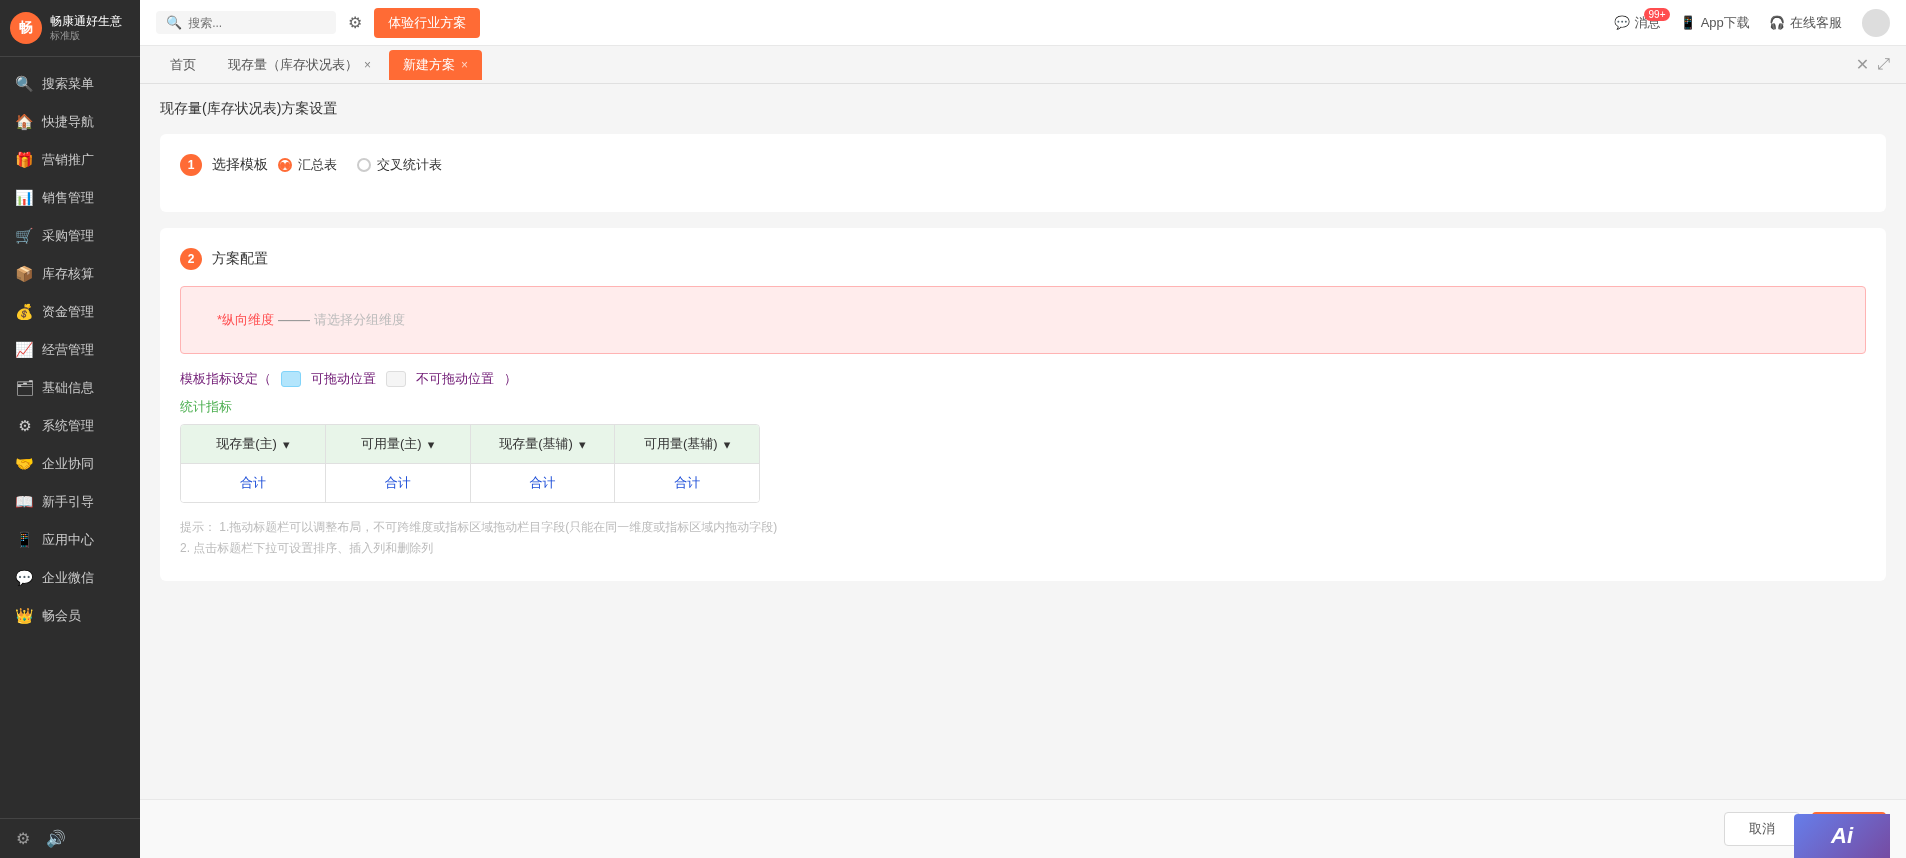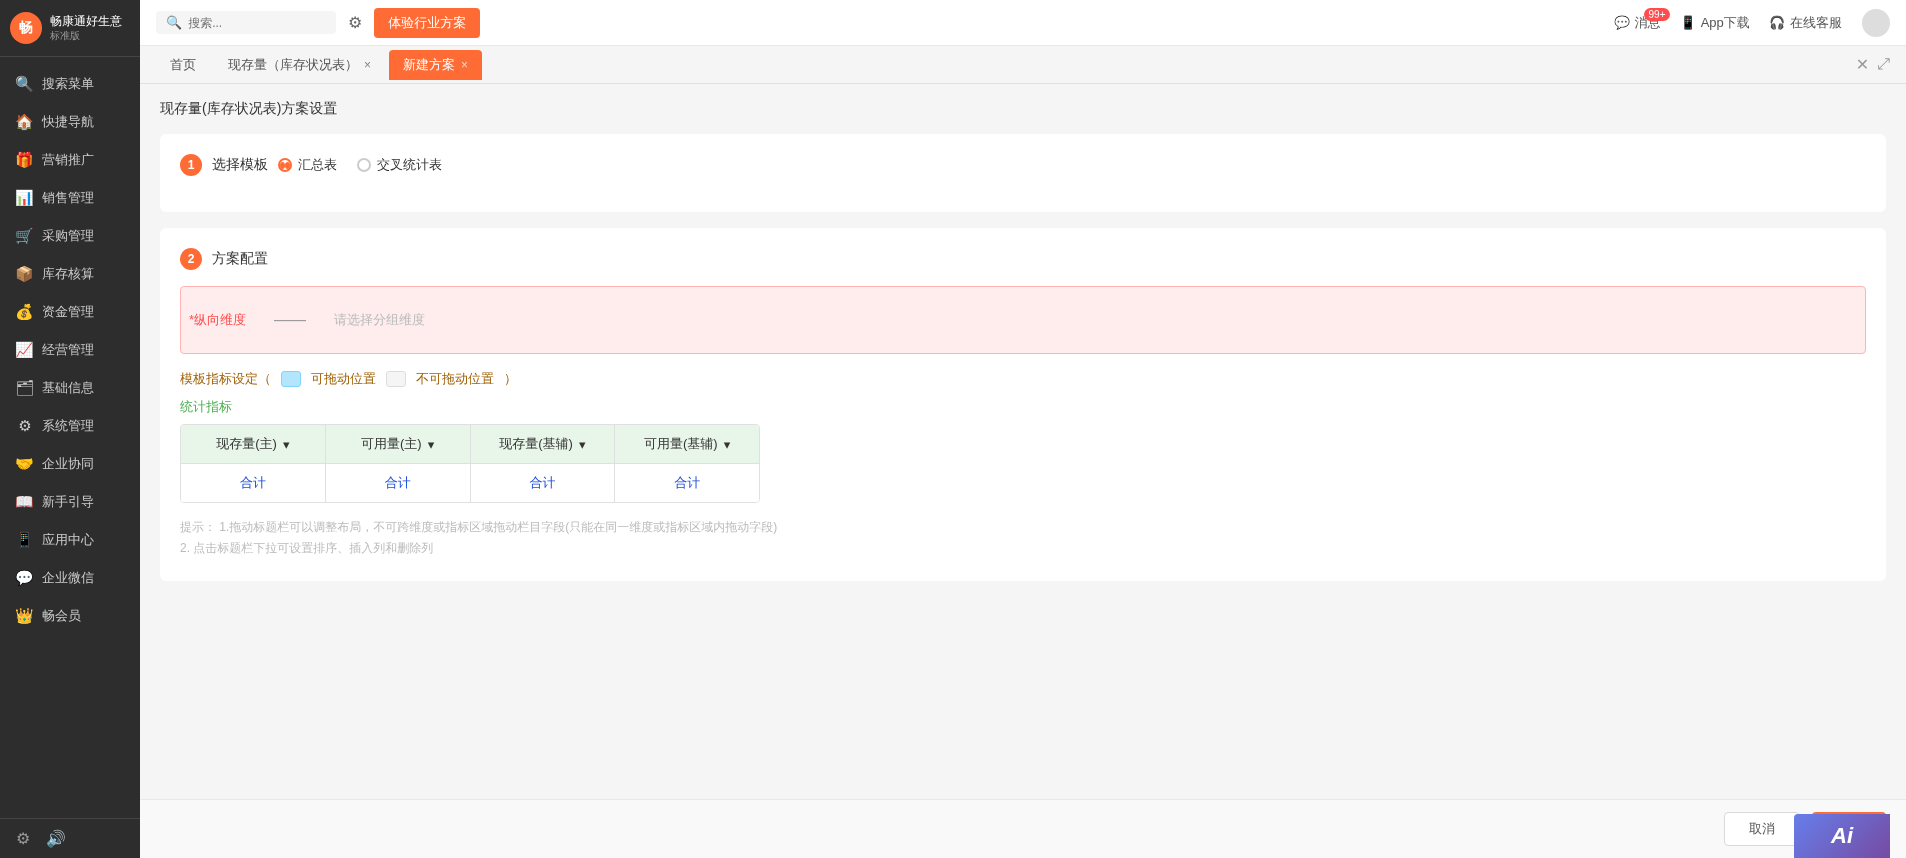--- a/index.html
+++ b/index.html
@@ -286,45 +286,45 @@
     
     .dimension-label {
       font-size: 13px;
       color: #555;
       margin-bottom: 10px;
     }
     .dimension-box {
       background: #ffecec;
       border: 1px solid #ffb3b3;
       border-radius: 4px;
-      padding: 24px 8px;
-      display: flex;
-      align-items: center;
-      gap: 28px;
+      padding: 24px 36px;
+      display: flex;
+      align-items: center;
+      gap: 4px;
     }
     .dimension-required {
       color: #ff4d4f;
       font-size: 13px;
     }
     .dimension-arrow {
       color: #999;
       font-size: 16px;
     }
     .dimension-placeholder {
       color: #bbb;
       font-size: 13px;
     }
 
     
     .template-setting {
       display: flex;
       align-items: center;
       gap: 10px;
       font-size: 13px;
-      color: #a16207;
+      color: #701a75;
       margin: 16px 0 10px;
     }
     .indicator-box {
       width: 20px;
       height: 16px;
       border-radius: 3px;
     }
     .indicator-movable {
       background: #b3e5fc;
       border: 1px solid #81d4fa;

